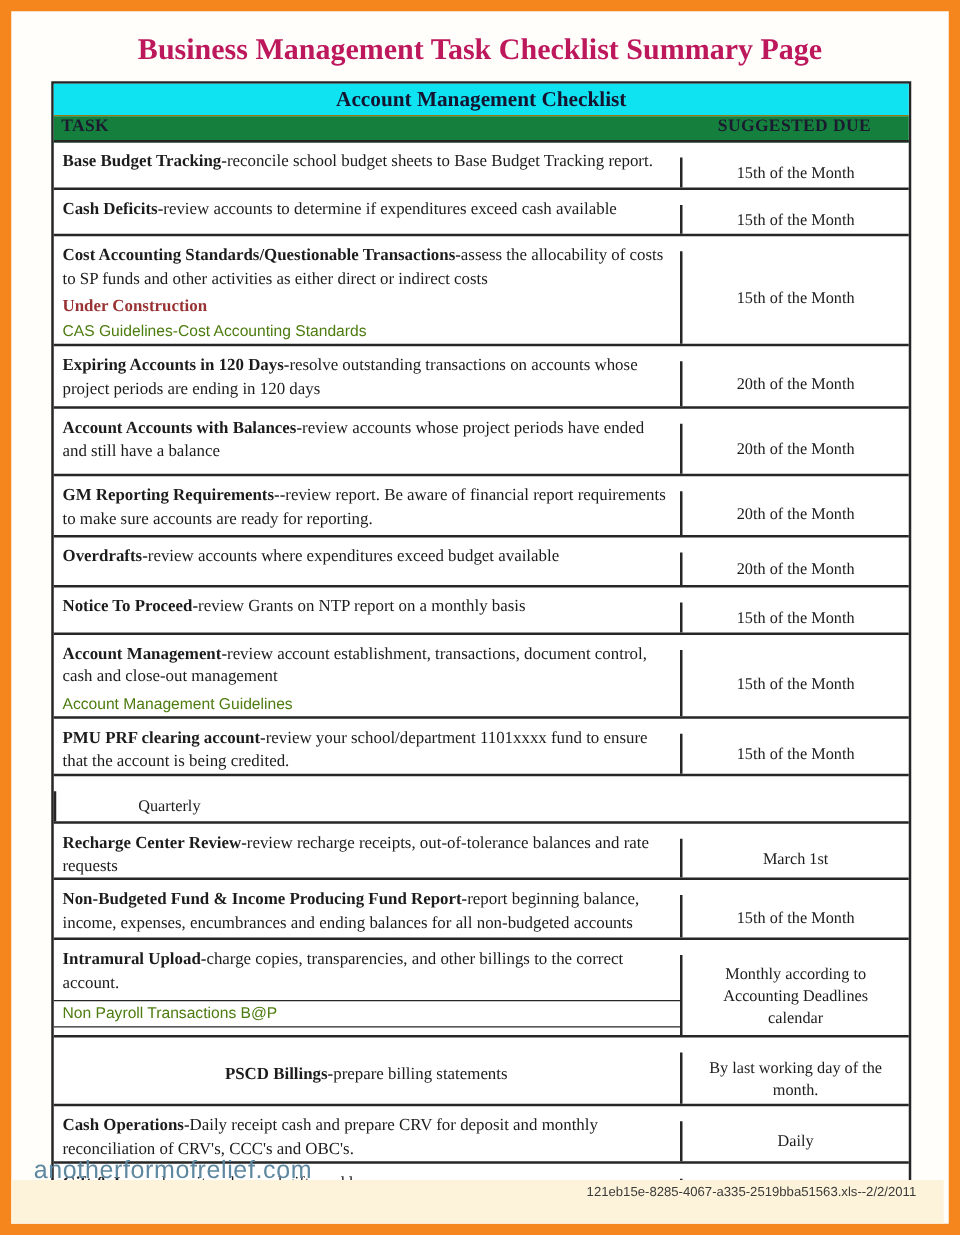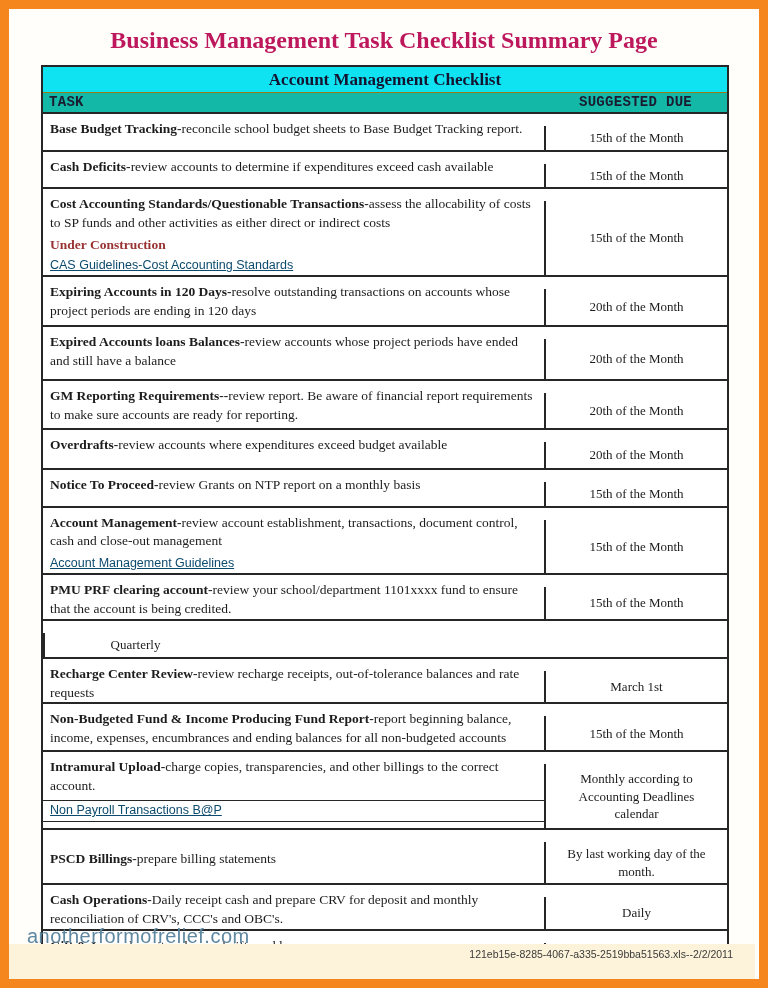--- a/index.html
+++ b/index.html
@@ -14,39 +14,39 @@
     color:#be185d;margin:16px 10px 0 10px;
   }
   .checklist-table{
     width:684px;margin:9px 0 0 32px;border:2px solid #262626;background:#fff;
   }
   .section-header{
     background:#0fe3f2;text-align:center;font-weight:bold;font-size:17px;
     color:#141430;padding:3px 0 2px 0;border-bottom:1px solid #9a7a10;
   }
   .col-header{
-    display:flex;background:#14b8a6;font-weight:bold;font-size:14px;
-    color:#1b1b30;border-bottom:2px solid #262626;letter-spacing:.3px;font-family:Liberation Mono, monospace;
+    display:flex;background:#15803d;font-weight:bold;font-size:14px;
+    color:#1b1b30;border-bottom:2px solid #262626;letter-spacing:.3px;
   }
   .col-task{flex:1;padding:1px 6px 2px 6px;}
   .col-due{width:183px;text-align:center;padding:1px 0 2px 0;}
   .row{display:flex;border-bottom:2px solid #262626;}
   .row:last-child{border-bottom:none;}
   .cell.task{flex:1;display:flex;flex-direction:column;min-width:0;}
-  .cell.task.vcenter{justify-content:center;}
+  .cell.task.vcenter{justify-content:center;align-items:center;}
   .cell.due{
     width:183px;box-sizing:border-box;border-left:2px solid #262626;
     display:flex;align-items:center;justify-content:center;text-align:center;
     font-size:13px;color:#1c1c1c;padding:3px 9px;line-height:1.35;flex-shrink:0;margin-top:12px;
   }
   .desc{margin:0;padding:6px 8px 0 7px;font-size:13.5px;line-height:1.4;color:#1c1c1c;}
   .desc b{font-weight:bold;}
   .note{margin:0;padding:4px 8px 0 7px;font-weight:bold;font-size:13.5px;color:#993333;}
   .link-line{margin:0;padding:5px 8px 2px 7px;font-family:"Liberation Sans",sans-serif;font-size:12.5px;line-height:1.2;}
-  .link{color:#0c4a6e;text-decoration:underline;cursor:pointer;}
+  .link{color:#4d7c0f;cursor:pointer;}
   .spacer{flex:1;min-height:4px;}
   .sub-row{
     border-top:1px solid #262626;border-bottom:1px solid #262626;
     margin-bottom:6px;padding:2px 8px 4px 7px;
     font-family:"Liberation Sans",sans-serif;font-size:12.5px;
   }
   .site-link{
     position:absolute;left:18px;bottom:31px;
     font-family:"Liberation Sans",sans-serif;font-size:20px;color:#5e87a0;
     letter-spacing:.5px;cursor:pointer;
@@ -105,21 +105,21 @@
     <div class="cell task">
       <p class="desc"><b>Expiring Accounts in 120 Days-</b><span>resolve outstanding transactions on accounts whose project periods are ending in 120 days</span></p>
     </div>
     <div class="cell due">
         <span>20th of the Month</span>
       </div>
   </div>
 
   <div class="row" style="min-height:52px">
     <div class="cell task">
-      <p class="desc"><b>Expired Accounts loans Balances-</b><span>review accounts whose project periods have ended and still have a balance</span></p>
+      <p class="desc"><b>Account Accounts with Balances-</b><span>review accounts whose project periods have ended and still have a balance</span></p>
     </div>
     <div class="cell due">
         <span>20th of the Month</span>
       </div>
   </div>
 
   <div class="row" style="min-height:47px">
     <div class="cell task">
       <p class="desc"><b>GM Reporting Requirements--</b><span>review report.  Be aware of financial report requirements to make sure accounts are ready for reporting.</span></p>
     </div>

